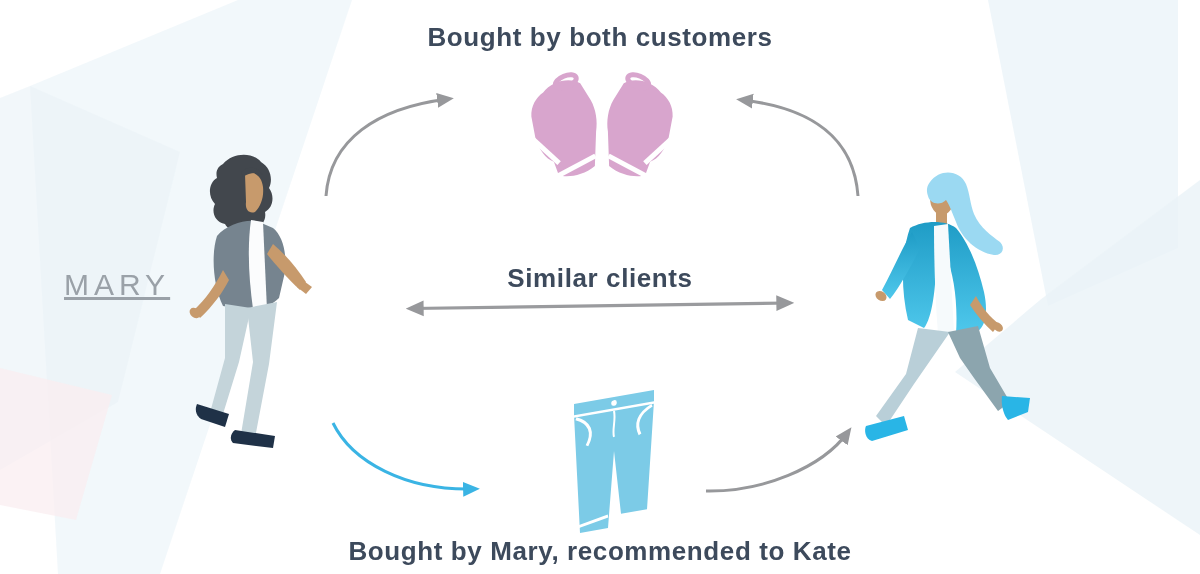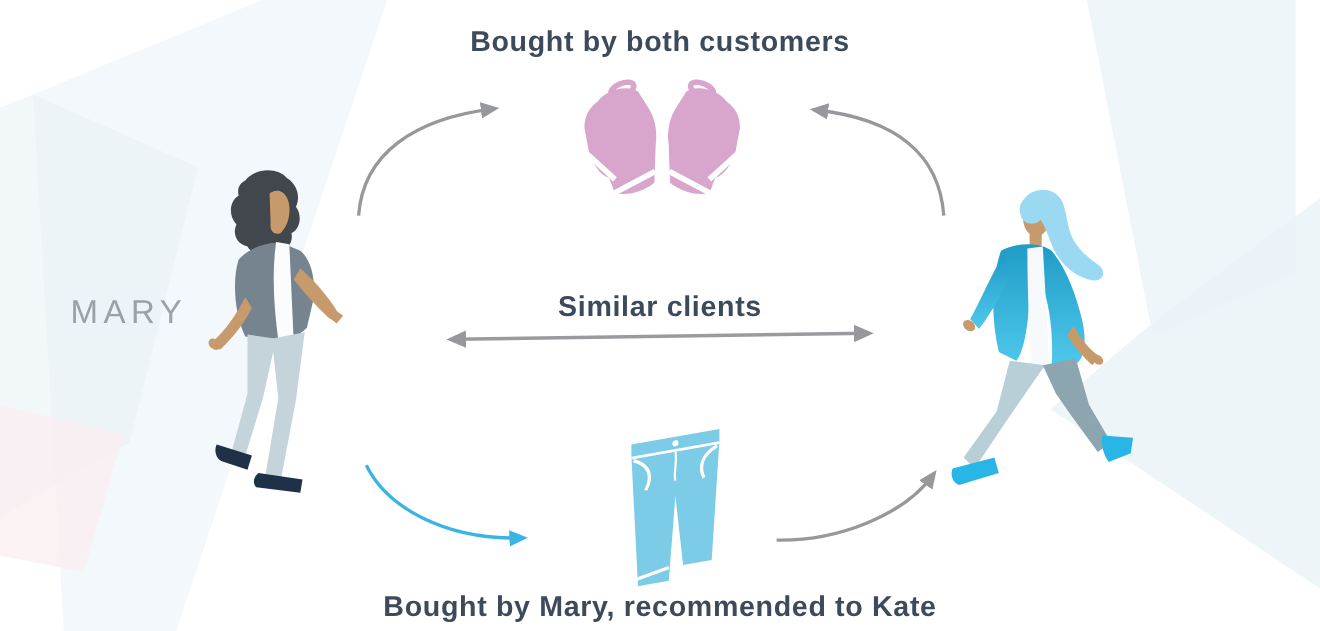--- a/index.html
+++ b/index.html
@@ -13,21 +13,21 @@
     position:absolute;left:0;width:1200px;text-align:center;
     color:#3d4a5c;font-weight:700;font-size:26px;letter-spacing:0.6px;
   }
   .caption.top{top:22px;}
   .caption.middle{top:263px;}
   .caption.bottom{top:536px;}
   .person-name{
     position:absolute;color:#9aa1a8;font-size:30px;font-weight:400;
     letter-spacing:5px;
   }
-  .person-name.mary{left:64px;top:268px;}
+  .person-name.mary{left:64px;top:268px;text-decoration:underline;}
   .person-name.kate{left:1028px;top:268px;}
   .arrows{left:0;top:0;}
   .jackets{left:512px;top:64px;}
   .jeans{left:556px;top:382px;}
   .fig-mary{left:183px;top:152px;}
   .fig-kate{left:852px;top:168px;}
 </style>
 </head>
 <body>
 

